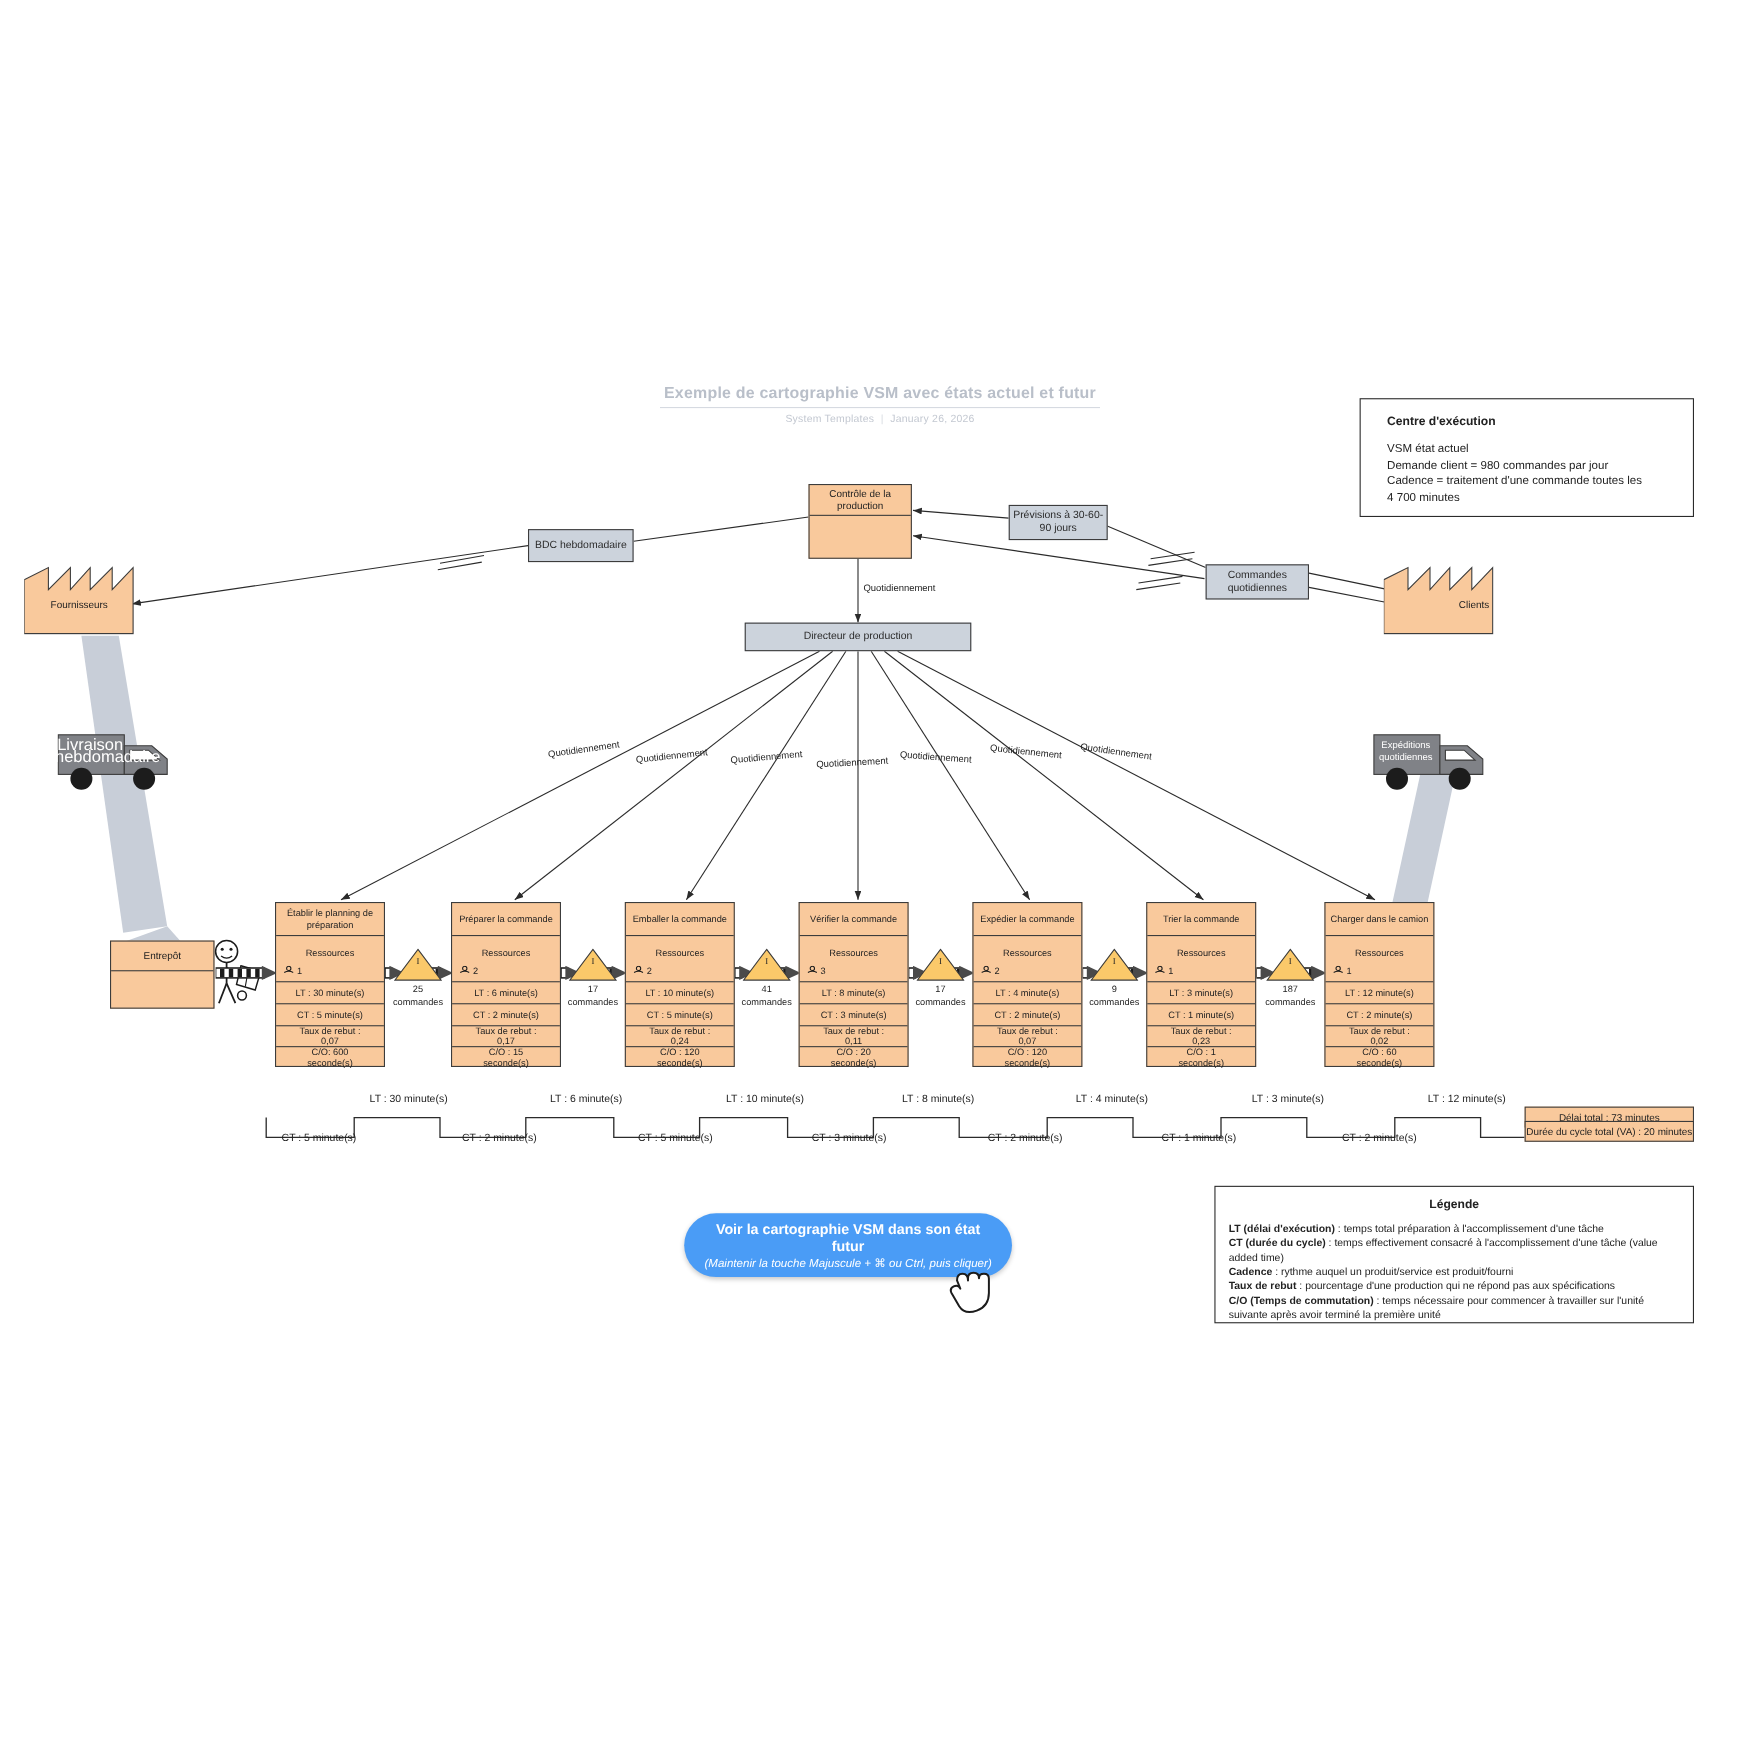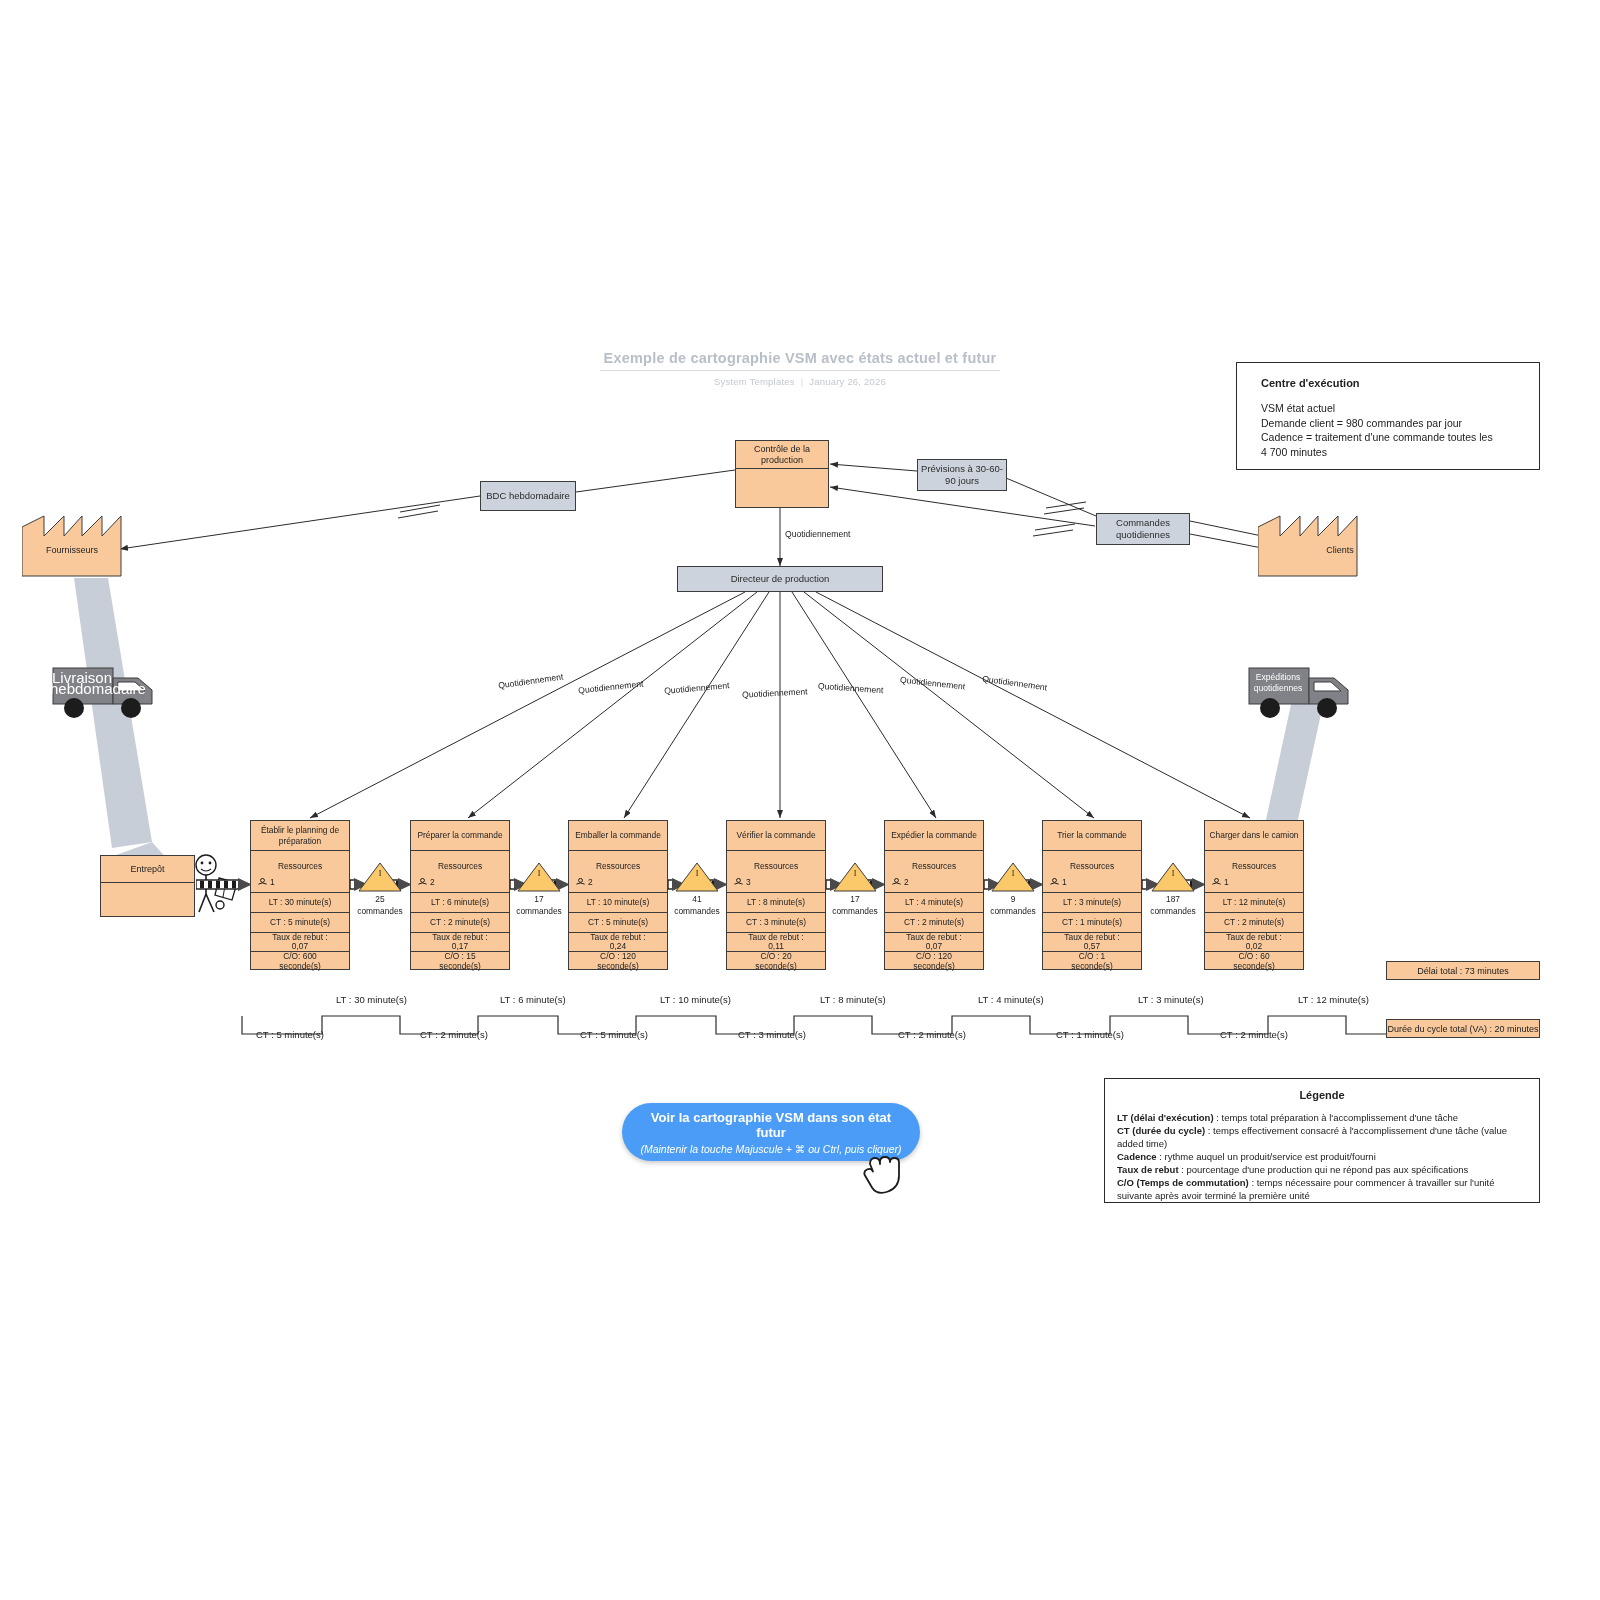--- a/index.html
+++ b/index.html
@@ -48,21 +48,21 @@
   .inv{width:46px;text-align:center;}
   .inv .tri{position:relative;width:44px;height:30px;margin:0 auto;}
   .inv .lbl{font-size:8.4px;line-height:10px;margin-top:2px;}
 
   
   .tl-lt{position:absolute;font-size:9.5px;color:#222;white-space:nowrap;}
   .tl-ct{position:absolute;font-size:9.5px;color:#222;white-space:nowrap;}
   #tot-box1,#tot-box2{left:1386px;width:154px;height:19px;
         background:#f9c99c;border:1px solid #3c3c3c;box-sizing:border-box;
         display:flex;align-items:center;justify-content:center;font-size:9px;}
-  #tot-box1{top:961px;}
+  #tot-box1{top:1006px;}
   #tot-box2{top:1019px;}
 
   
   #cta{left:622px;top:1103px;width:298px;height:58px;border-radius:29px;
        background:#4a9cf6;box-shadow:0 2px 5px rgba(0,0,0,.22);
        display:flex;flex-direction:column;align-items:center;justify-content:center;
        color:#fff;text-align:center;cursor:pointer;}
   #cta .l1{font-size:13px;font-weight:bold;line-height:15px;padding:0 16px;}
   #cta .l2{font-size:10.5px;font-style:italic;margin-top:3px;}
 
@@ -419,21 +419,21 @@
             <circle cx="6" cy="3" r="2.6" fill="none" stroke="#1c1c1c" stroke-width="1.3"></circle>
             <path d="M0.5,8 Q6,4.8 11.5,8" fill="none" stroke="#1c1c1c" stroke-width="1.3"></path>
           </svg>
           <span>1</span>
         </div>
       </div>
       <div class="seg p-lt">LT : 3 minute(s)</div>
       <div class="seg p-ct">CT : 1 minute(s)</div>
       <div class="seg p-sc">
         <div>Taux de rebut :</div>
-        <div>0,57</div>
+        <div>0,23</div>
       </div>
       <div class="seg p-co">
         <div>C/O : 1</div>
         <div>seconde(s)</div>
       </div>
     </div>
     <div class="abs obox proc" style="left: 1204px; top: 820px;">
       <div class="seg p-name">Charger dans le camion</div>
       <div class="seg p-res">
         <div class="res-word">Ressources</div>

